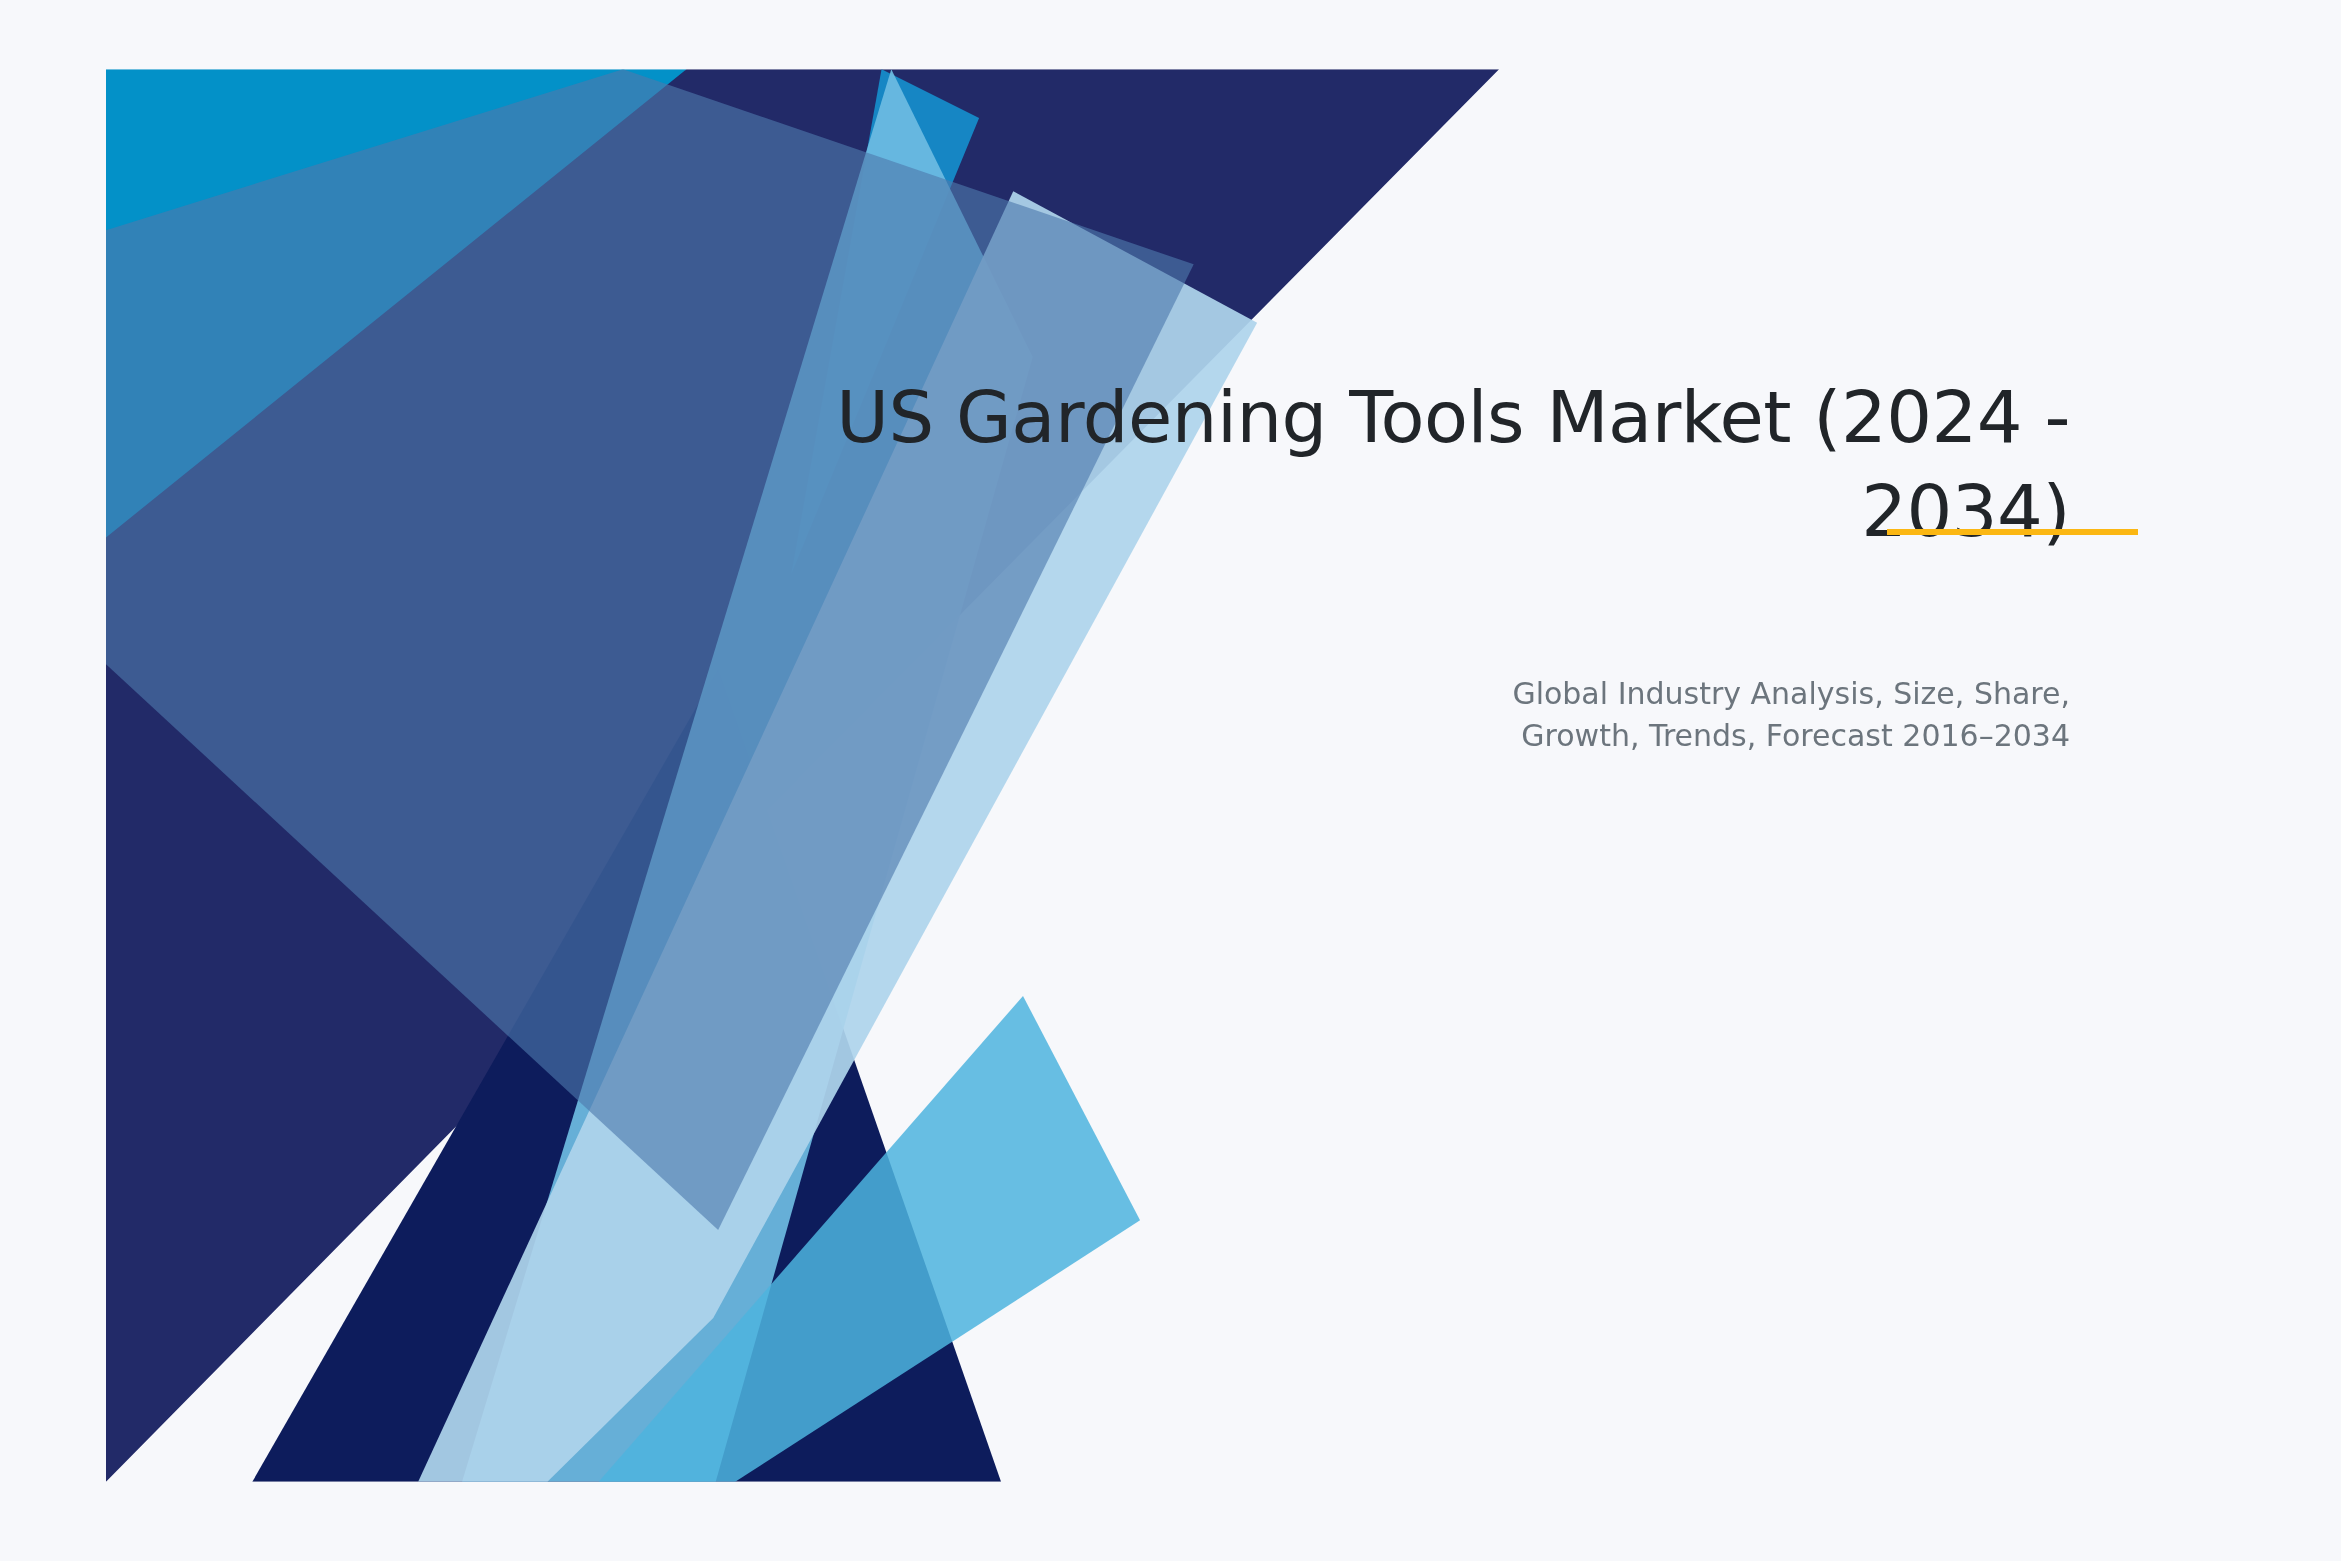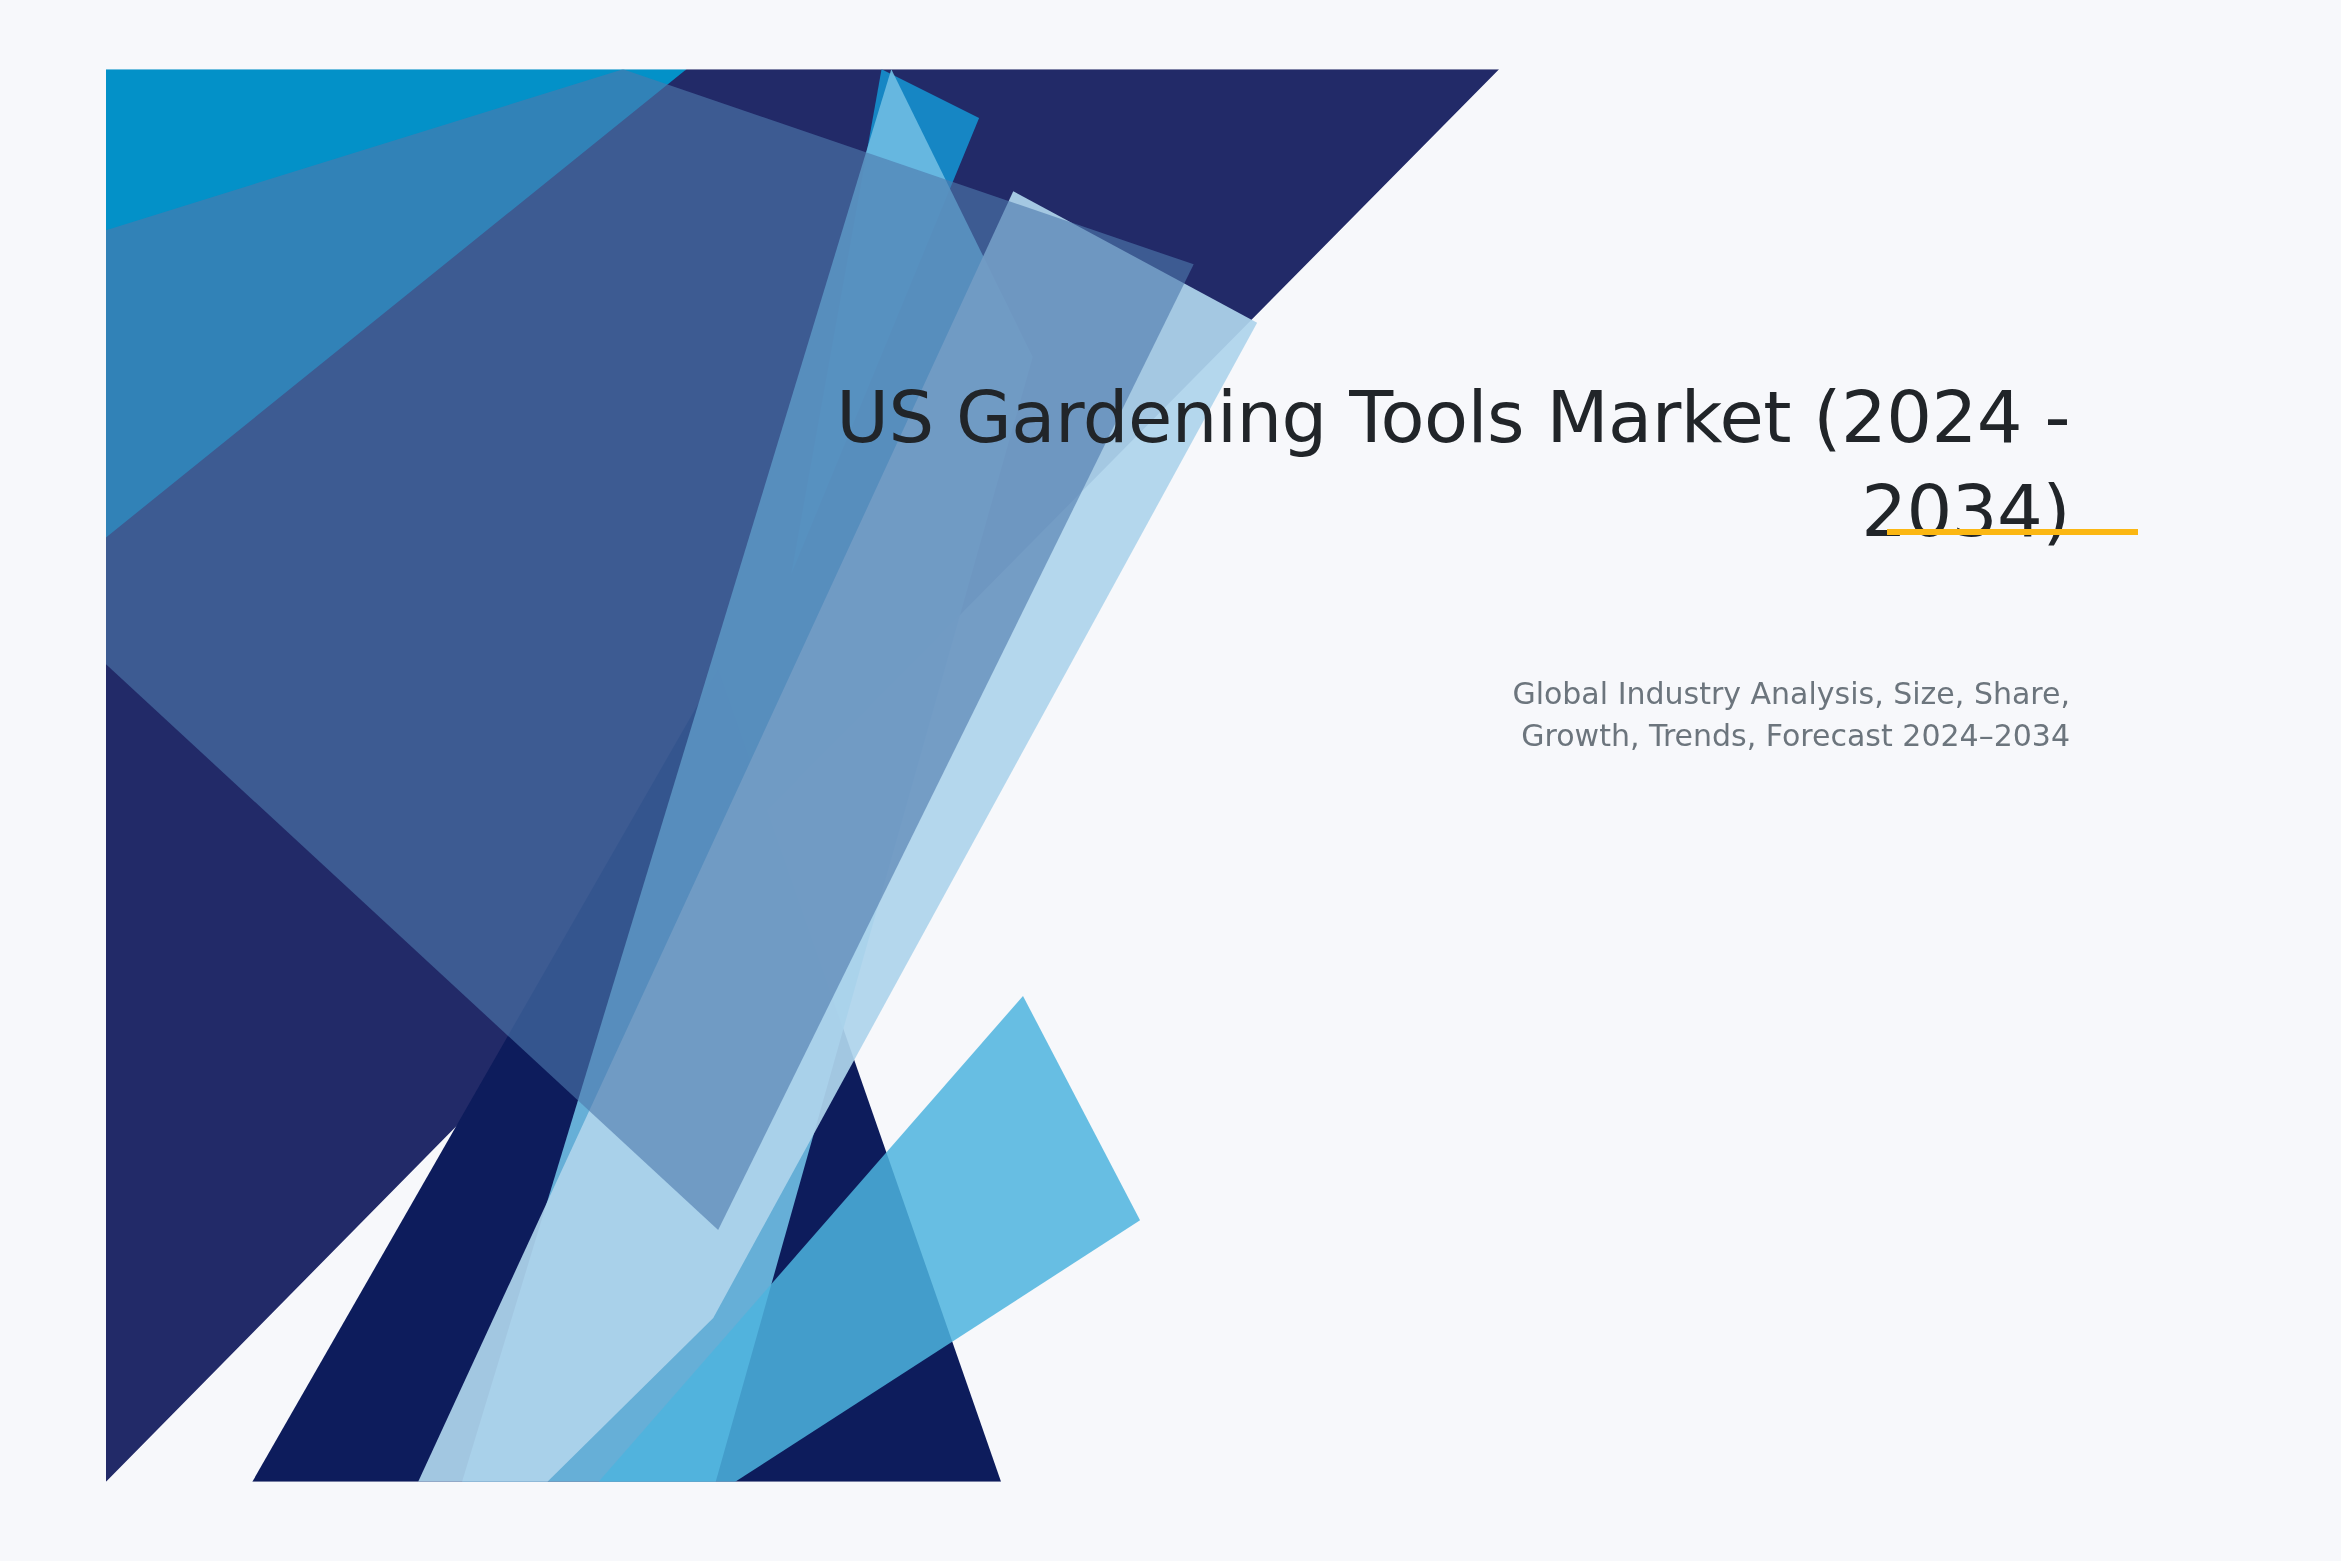--- a/index.html
+++ b/index.html
@@ -121,19 +121,19 @@
         <polygon points="1880,1900 2120,2360 1290,2896 1010,2896" fill="#4eb4de" opacity="0.85"></polygon>
       </g>
     </svg>
   </div>
 
   <div id="text-block">
     <div id="title-wrap">
       <h1 id="page-title">US Gardening Tools Market (2024 - 2034)</h1>
     </div>
 
-    <p id="page-subtitle">Global Industry Analysis, Size, Share, Growth, Trends, Forecast 2024–2034</p>
+    <p id="page-subtitle">Global Industry Analysis, Size, Share, Growth, Trends, Forecast 2016–2034</p>
   </div>
 
   <div id="title-accent-rule"></div>
 
 </div>
 
 
 </body></html>

